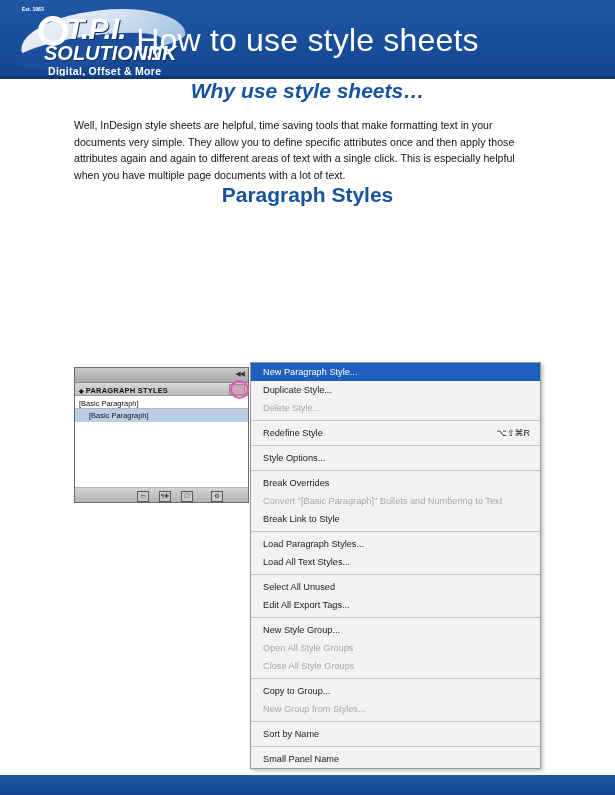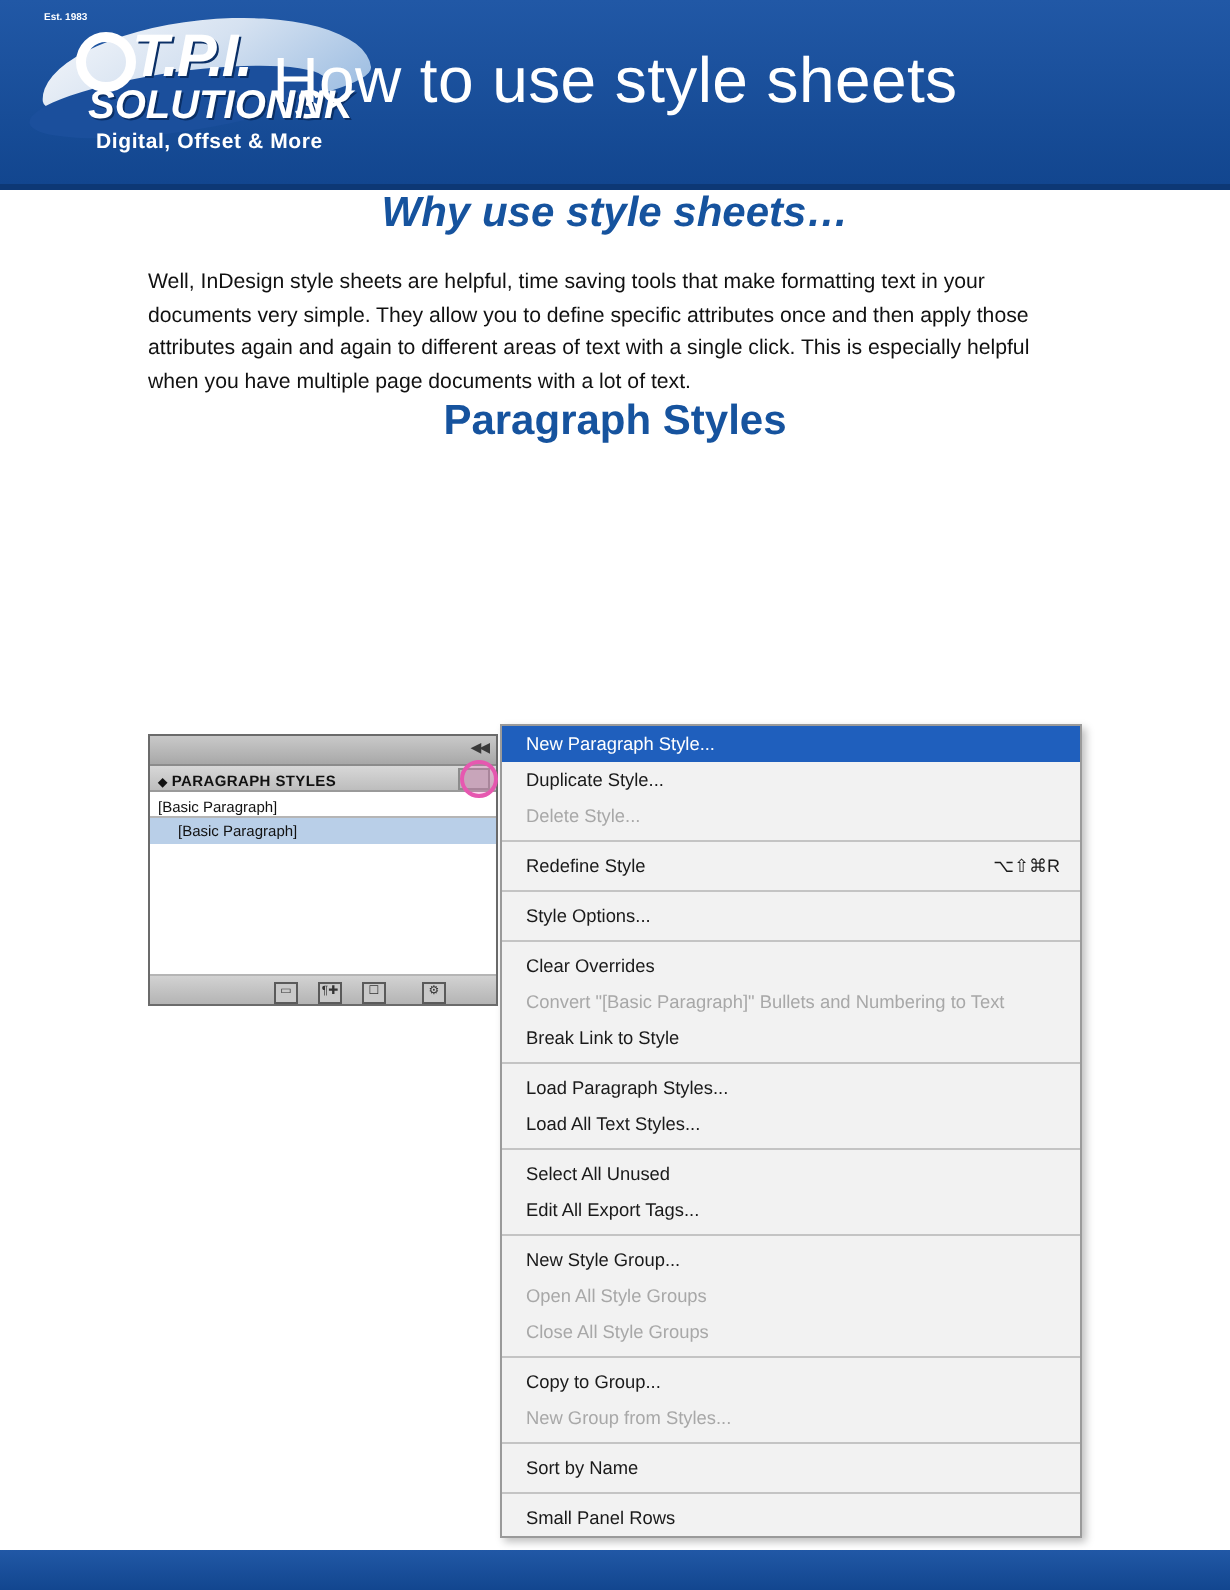--- a/index.html
+++ b/index.html
@@ -11,21 +11,21 @@
     height: 795px;
     background: #ffffff;
     font-family: "Liberation Sans", sans-serif;
     overflow: hidden;
     position: relative;
   }
 
   
   .header {
     position: relative;
-    height: 92px;
+    height: 76px;
     background: #1b4f9c;
     background: linear-gradient(to bottom, #2158a6 0%, #12468f 100%);
     overflow: hidden;
   }
   .header-title {
     position: absolute;
     left: 0; right: 0;
     top: 22px;
     text-align: center;
     color: #ffffff;
@@ -380,36 +380,36 @@
 
   <div class="flyout">
     <div class="mi selected">New Paragraph Style...</div>
     <div class="mi">Duplicate Style...</div>
     <div class="mi disabled">Delete Style...</div>
     <div class="sep"></div>
     <div class="mi"><span>Redefine Style</span><span class="shortcut">⌥⇧⌘R</span></div>
     <div class="sep"></div>
     <div class="mi">Style Options...</div>
     <div class="sep"></div>
-    <div class="mi">Clear Overrides</div>
+    <div class="mi">Break Overrides</div>
     <div class="mi disabled">Convert "[Basic Paragraph]" Bullets and Numbering to Text</div>
     <div class="mi">Break Link to Style</div>
     <div class="sep"></div>
     <div class="mi">Load Paragraph Styles...</div>
     <div class="mi">Load All Text Styles...</div>
     <div class="sep"></div>
     <div class="mi">Select All Unused</div>
     <div class="mi">Edit All Export Tags...</div>
     <div class="sep"></div>
     <div class="mi">New Style Group...</div>
     <div class="mi disabled">Open All Style Groups</div>
     <div class="mi disabled">Close All Style Groups</div>
     <div class="sep"></div>
     <div class="mi">Copy to Group...</div>
     <div class="mi disabled">New Group from Styles...</div>
     <div class="sep"></div>
     <div class="mi">Sort by Name</div>
     <div class="sep"></div>
-    <div class="mi">Small Panel Rows</div>
+    <div class="mi">Small Panel Name</div>
   </div>
 </div>
 
 <div class="footer-bar"></div>
 
 </body></html>

